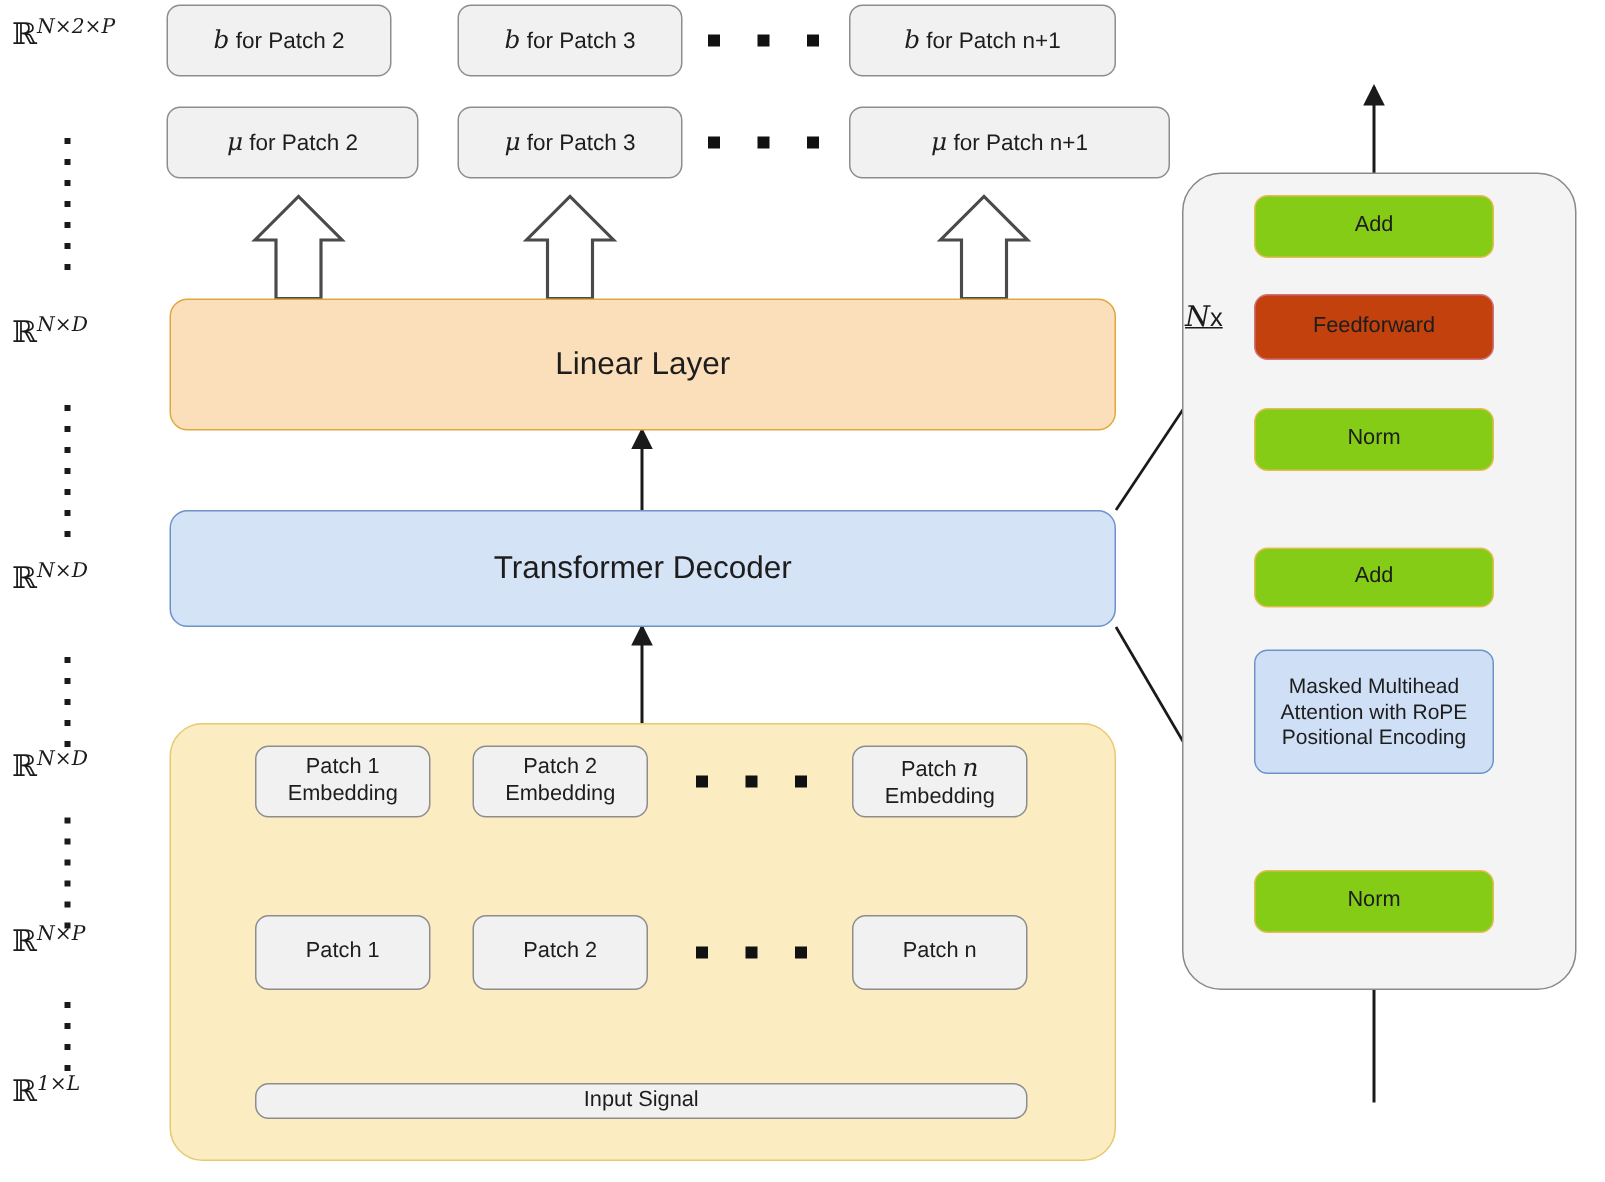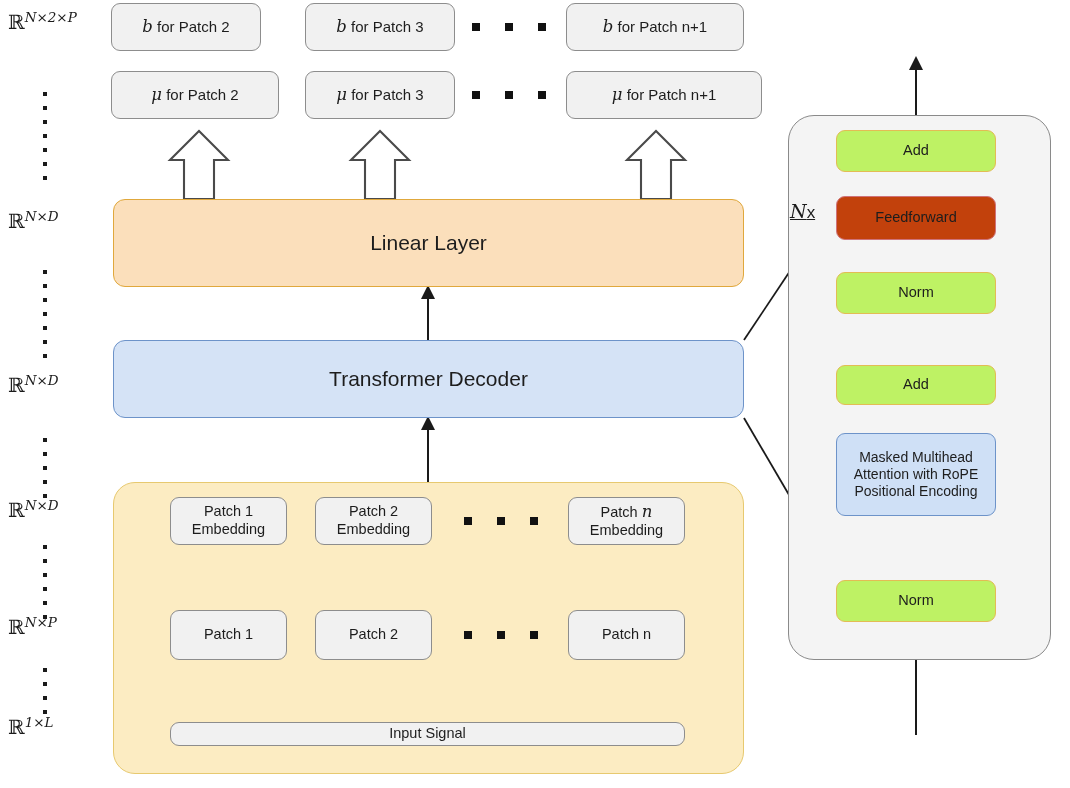--- a/index.html
+++ b/index.html
@@ -34,21 +34,21 @@
     color: #1d1d1d;
     font-size: 15px;
     line-height: 1.22;
   }
   .node.small { font-size: 14.5px; }
 
   
   .n-grey   { background:#f1f1f1; border-color:#8d8d8d;justify-content:center; }
   .n-orange { background:#fbdfbb; border-color:#e0a83c; }
   .n-blue   { background:#d5e3f6; border-color:#6d93c9; }
-  .n-yellow { background:#bef264; border-color:#e3bc54; }
+  .n-yellow { background:#84cc16; border-color:#e3bc54; }
   .n-lblue  { background:#cfe0f6; border-color:#6d93c9; }
   .n-red    { background:#c2410c; border-color:#cf7279; }
 
   .title-lg { font-size: 21px; }
 
   
   .container-yellow {
     position:absolute;
     box-sizing:border-box;
     background:#fcecc2;
@@ -264,21 +264,21 @@
   </div>
   <div class="node n-grey" style="left:305px; top:71px; width:150px; height:48px;">
     <span><span class="sym">μ</span>
     <span>for Patch 3</span></span>
   </div>
   <div class="dots-h" style="left:472px; top:91px;">
     <i></i>
       <i></i>
       <i></i>
   </div>
-  <div class="node n-grey" style="left:566px; top:71px; width:196px; height:48px;">
+  <div class="node n-grey" style="left:566px; top:71px; width:214px; height:48px;">
     <span><span class="sym">μ</span>
     <span>for Patch n+1</span></span>
   </div>
 
   <div class="node n-orange title-lg" style="left:113px; top:199px; width:631px; height:88px; border-radius:12px;">
     <span>Linear Layer</span>
   </div>
 
   <div class="node n-blue title-lg" style="left:113px; top:340px; width:631px; height:78px; border-radius:12px;">
     <span>Transformer Decoder</span>

